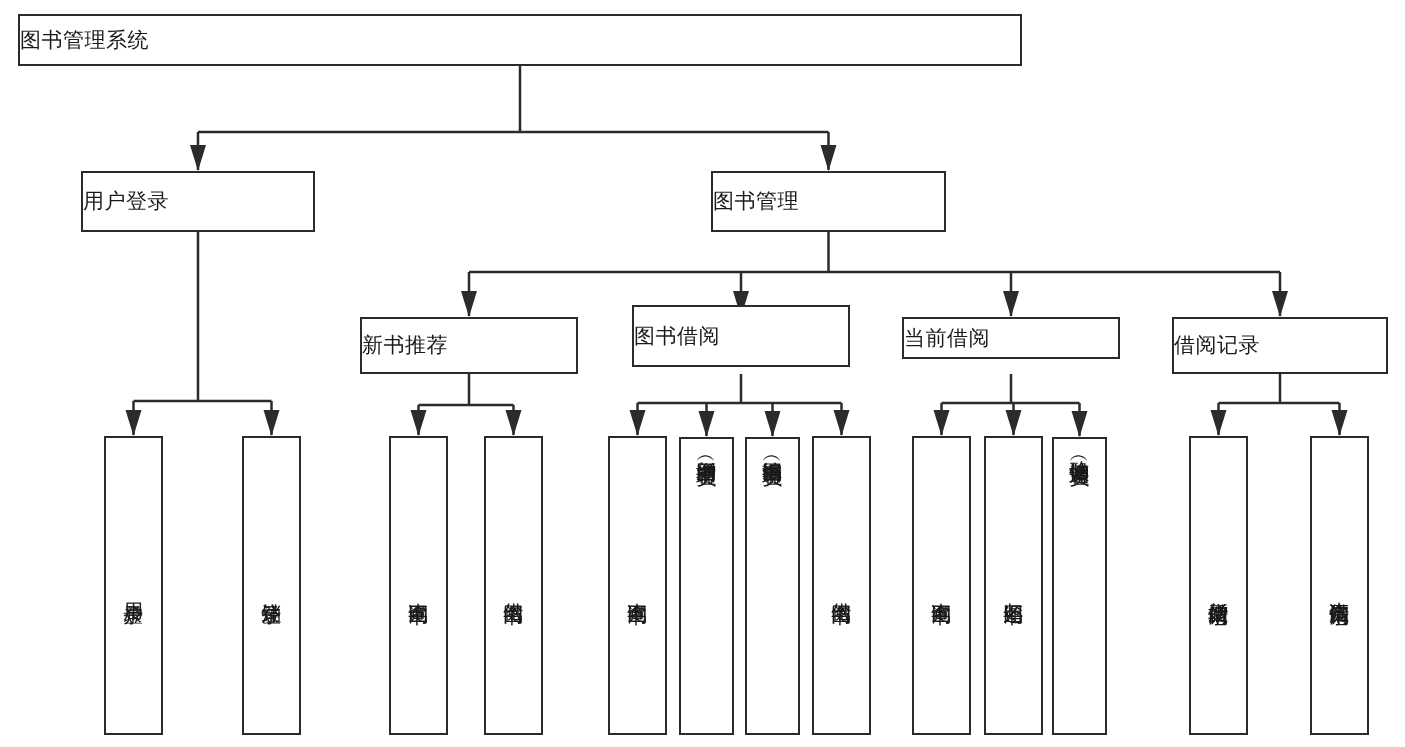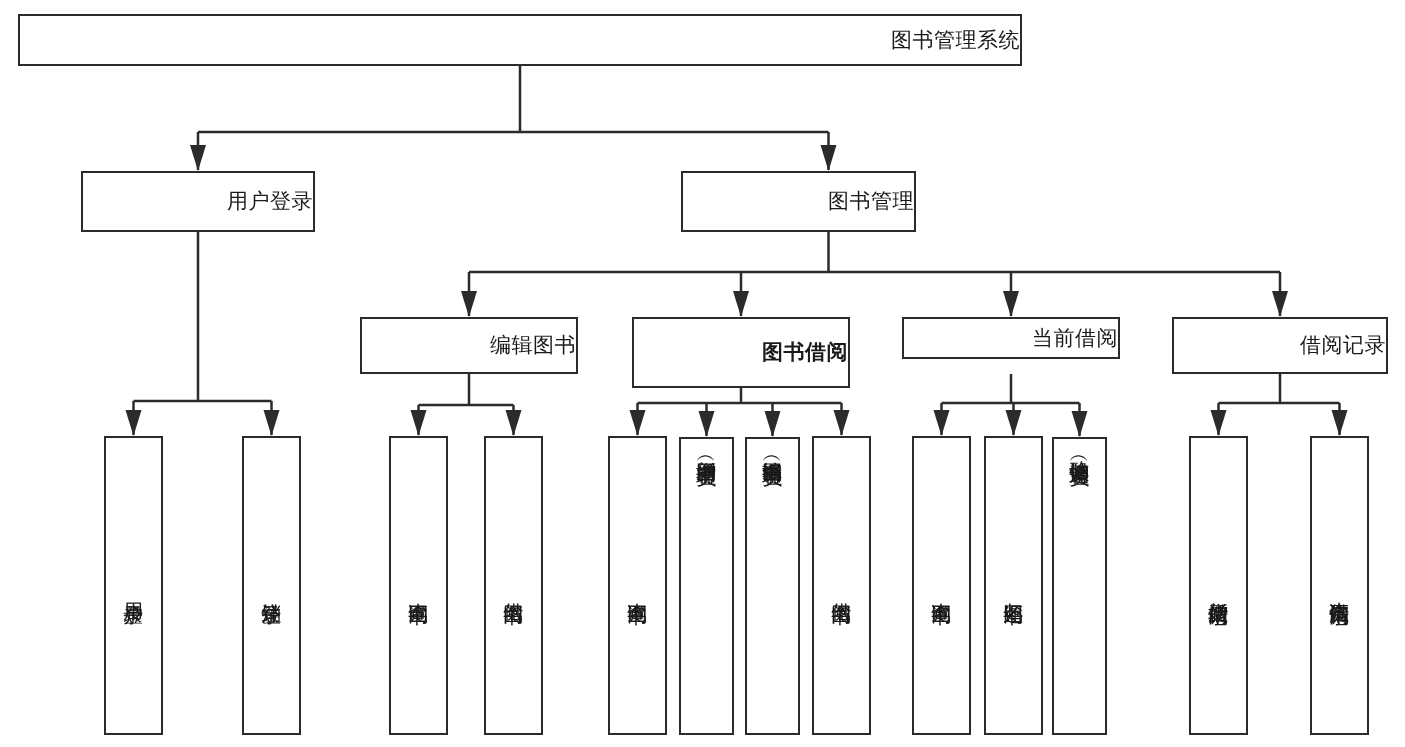--- a/index.html
+++ b/index.html
@@ -25,21 +25,21 @@
     height: 747px;
     pointer-events: none;
   }
   .node {
     position: absolute;
     box-sizing: border-box;
     background: #ffffff;
     border: 2px solid #2b2b2b;
     display: flex;
     align-items: center;
-    justify-content: flex-end;
+    justify-content: flex-start;
     color: #1a1a1a;
   }
   .node.root {
     border-width: 2px;
   }
   .node-label {
     font-size: 21px;
     line-height: 1.15;
     letter-spacing: 0.5px;
     white-space: nowrap;
@@ -136,27 +136,27 @@
         <polygon points="1331.5,410 1347.5,410 1339.5,436"></polygon>
       </g>
   </svg>
   <div id="node-layer">
       <div class="node root" style="left: 18px; top: 14px; width: 1004px; height: 52px;">
         <span class="node-label">图书管理系统</span>
       </div>
       <div class="node" style="left: 81px; top: 171px; width: 234px; height: 61px;">
         <span class="node-label">用户登录</span>
       </div>
-      <div class="node" style="left: 681px; top: 171px; width: 235px; height: 61px;">
+      <div class="node" style="left: 711px; top: 171px; width: 235px; height: 61px;">
         <span class="node-label">图书管理</span>
       </div>
       <div class="node" style="left: 360px; top: 317px; width: 218px; height: 57px;">
-        <span class="node-label">编辑图书</span>
-      </div>
-      <div class="node" style="left: 632px; top: 317px; width: 218px; height: 71px; font-weight: bold;">
+        <span class="node-label">新书推荐</span>
+      </div>
+      <div class="node" style="left: 632px; top: 305px; width: 218px; height: 62px;">
         <span class="node-label">图书借阅</span>
       </div>
       <div class="node" style="left: 902px; top: 317px; width: 218px; height: 42px;">
         <span class="node-label">当前借阅</span>
       </div>
       <div class="node" style="left: 1172px; top: 317px; width: 216px; height: 57px;">
         <span class="node-label">借阅记录</span>
       </div>
       <div class="node leaf center" style="left: 104px; top: 436px; width: 59px; height: 299px;">
         <span class="node-label">用户登录</span>

